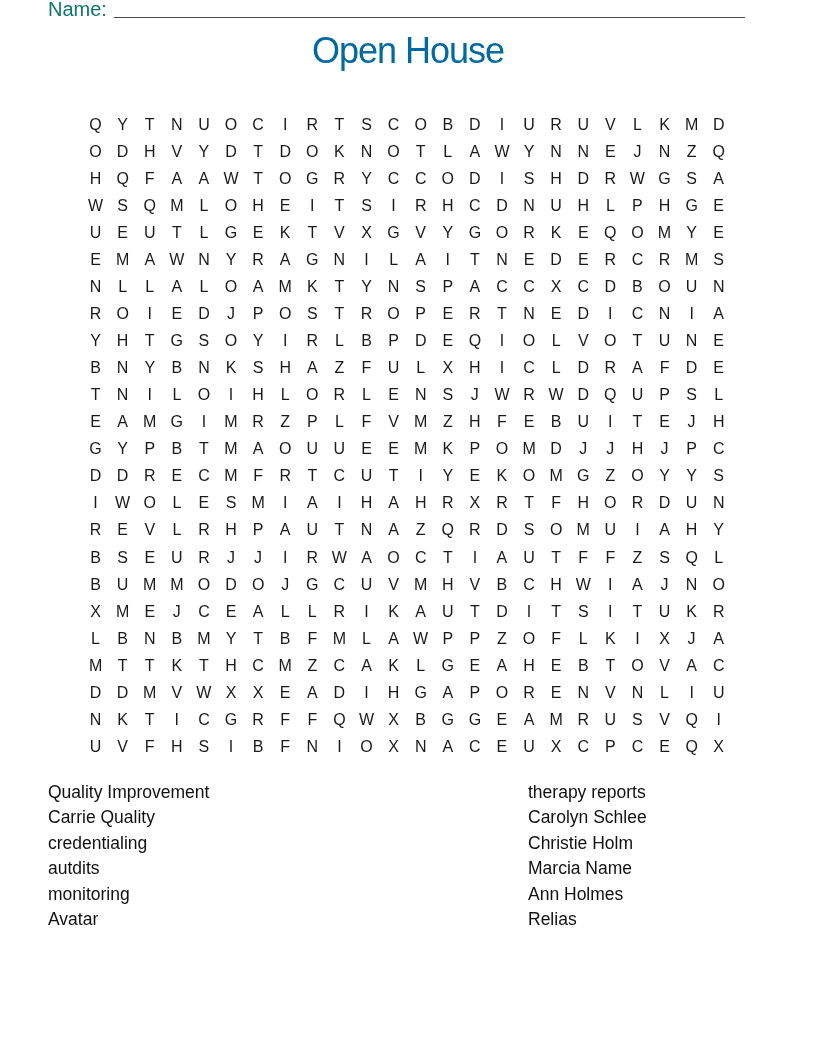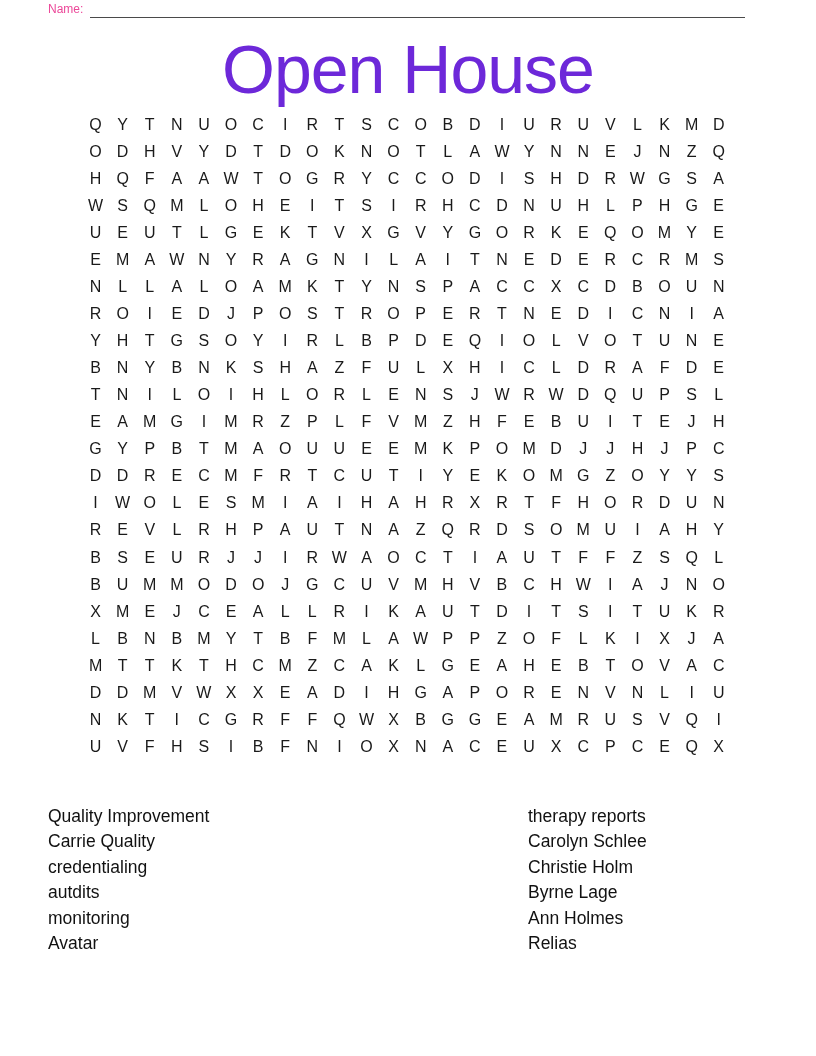--- a/index.html
+++ b/index.html
@@ -19,43 +19,43 @@
   
   .name-row {
     position: absolute;
     left: 48px;
     top: 0px;
     width: 697px;
     display: flex;
     align-items: flex-end;
   }
   .name-label {
-    font-size: 12px;
+    font-size: 20px;
     line-height: 18px;
-    color: #ec4899;
+    color: #0f766e;
     white-space: nowrap;
   }
   .name-line {
     flex: 1;
     margin-left: 7px;
     height: 17px;
     border-bottom: 1.5px solid #4a4a4a;
   }
 
   
   .title {
     position: absolute;
     left: 0;
     right: 0;
     top: 30px;
     text-align: center;
-    font-size: 68px;
+    font-size: 36px;
     font-weight: 500;
     letter-spacing: -1px;
-    color: #6d28d9;
+    color: #0369a1;
   }
 
   
   .grid {
     position: absolute;
     left: 82px;
     top: 111px;
     display: grid;
     grid-template-columns: repeat(24, 27.1px);
     grid-auto-rows: 27.07px;
@@ -73,21 +73,20 @@
   .word-lists {
     position: absolute;
     left: 48px;
     top: 780px;
     width: 720px;
     height: 180px;
   }
   .wl-col {
     position: absolute;
     top: 0;
-    margin-top: 24px;
   }
   .wl-col.c1 { left: 0px; }
   .wl-col.c2 { left: 240px; }
   .wl-col.c3 { left: 480px; }
   .word {
     font-size: 17.5px;
     line-height: 25.4px;
     white-space: nowrap;
     color: #111111;
   }
@@ -687,17 +686,17 @@
       <div class="word">Carrie Quality</div>
       <div class="word">credentialing</div>
       <div class="word">autdits</div>
       <div class="word">monitoring</div>
       <div class="word">Avatar</div>
     </div>
   <div class="wl-col c3">
       <div class="word">therapy reports</div>
       <div class="word">Carolyn Schlee</div>
       <div class="word">Christie Holm</div>
-      <div class="word">Byrne Lage</div>
+      <div class="word">Marcia Name</div>
       <div class="word">Ann Holmes</div>
       <div class="word">Relias</div>
     </div>
 </div>
 
 </body></html>

